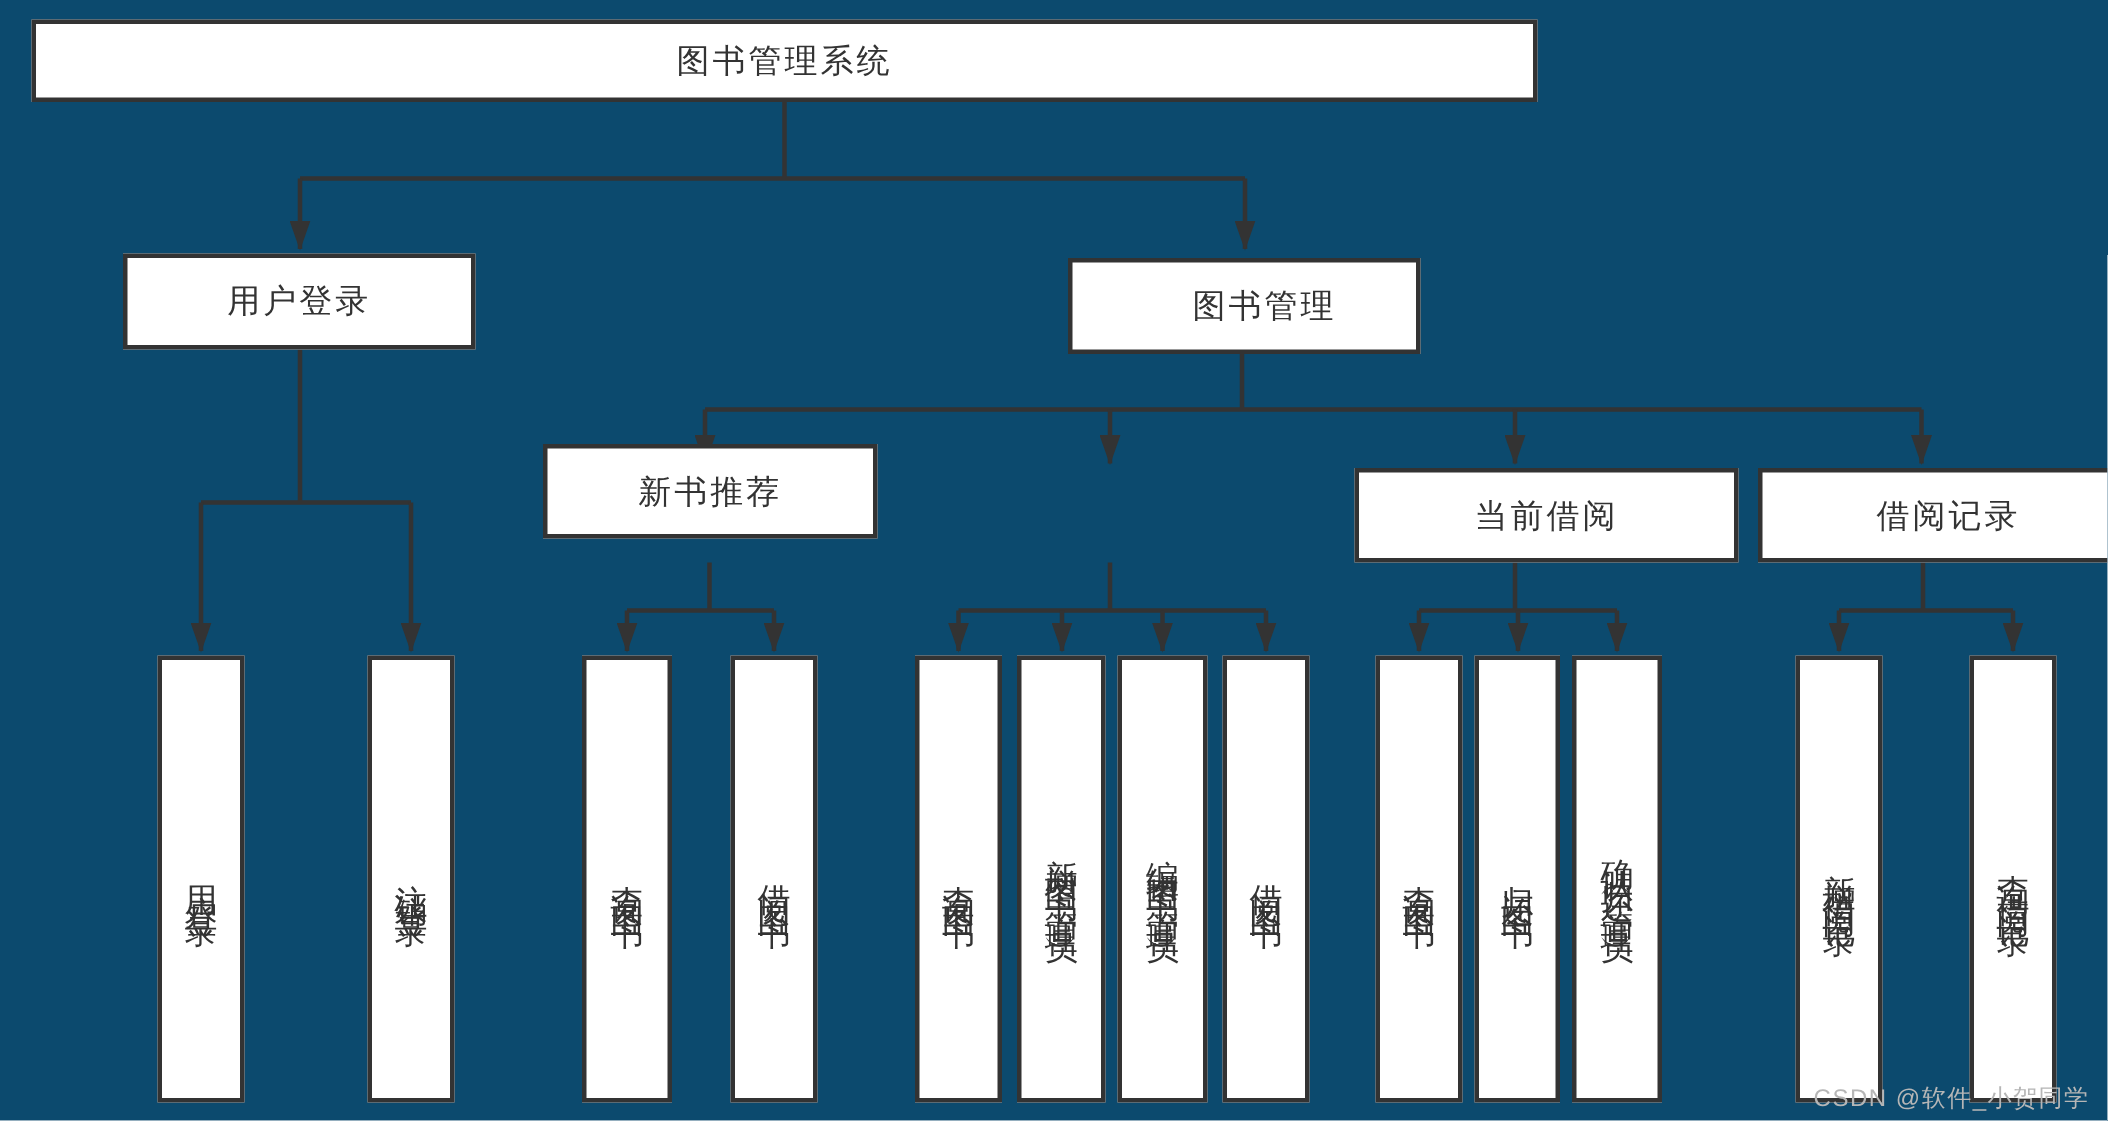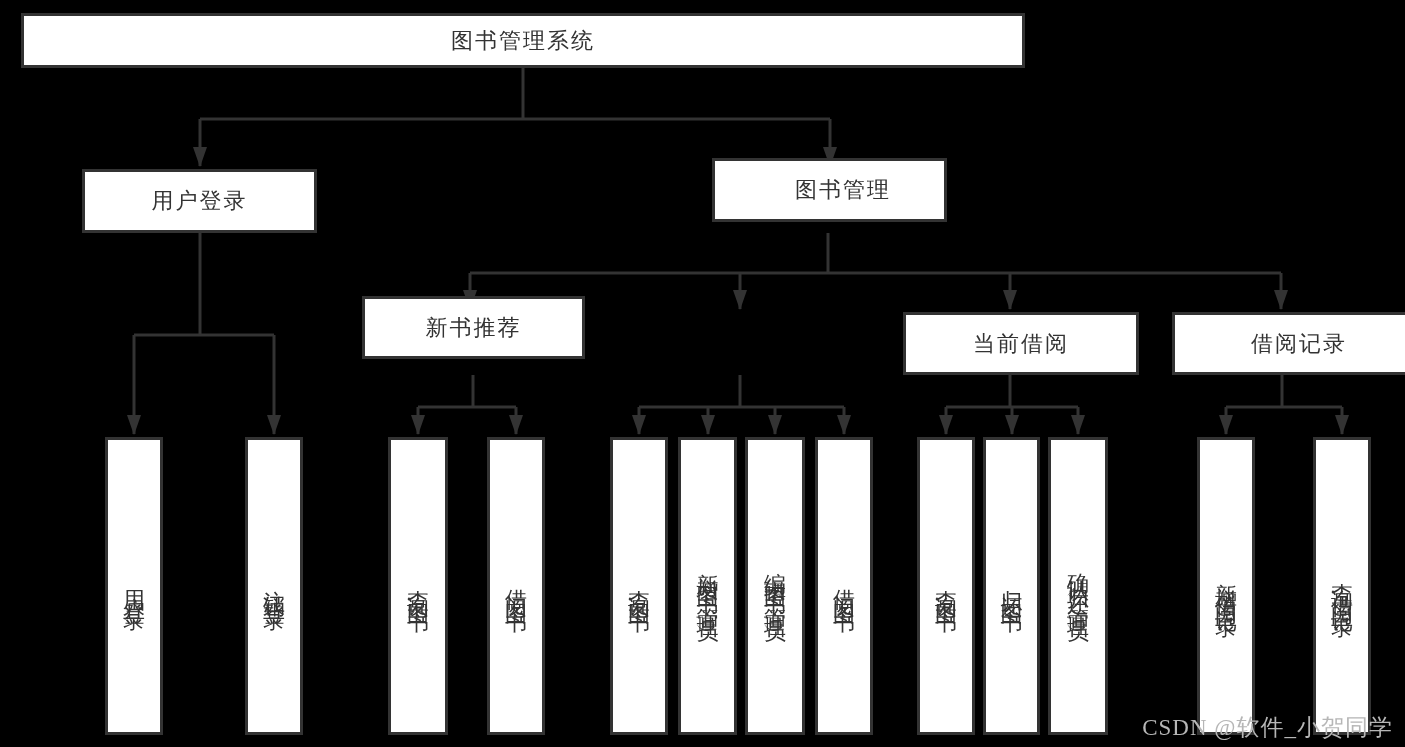--- a/index.html
+++ b/index.html
@@ -1,22 +1,22 @@
 <!DOCTYPE html>
 <html><head>
 <meta charset="utf-8">
 <style>
   html, body { margin: 0; padding: 0; background: #ffffff; }
   .canvas {
     position: relative;
     width: 1405px;
     height: 747px;
-    background: #000000;
+    background: #0c4a6e;
     overflow: hidden;
-    font-family: Liberation Serif, serif;
+    font-family: Liberation Sans, sans-serif;
   }
   .edges {
     position: absolute;
     left: 0; top: 0;
     width: 1405px; height: 747px;
     pointer-events: none;
   }
   .edges path {
     stroke: #333333;
     stroke-width: 3;
@@ -39,21 +39,21 @@
   .vnode {
     writing-mode: vertical-rl;
     letter-spacing: 7px;
     line-height: 1;
     white-space: normal;
   }
   .watermark {
     position: absolute;
     right: 12px;
     bottom: 4px;
-    font-size: 23px;
+    font-size: 16px;
     letter-spacing: 1px;
     color: #b6b6b6;
     z-index: 5;
     white-space: nowrap;
   }
 </style>
 </head>
 <body>
 
 <div class="canvas">
@@ -95,24 +95,24 @@
     <path marker-end="url(#arrow)" d="M1078,407 V434"></path>
 
     <path d="M1282,375 V407 M1226,407 H1342"></path>
     <path marker-end="url(#arrow)" d="M1226,407 V434"></path>
     <path marker-end="url(#arrow)" d="M1342,407 V434"></path>
   </svg>
 
   <div class="node" style="left:21px; top:13px; width:1004px; height:55px;">图书管理系统</div>
 
   <div class="node" style="left:82px; top:169px; width:235px; height:64px;">用户登录</div>
-  <div class="node" style="left:712px; top:158px; width:235px; height:64px;padding-left:27px;">图书管理</div>
+  <div class="node" style="left:712px; top:172px; width:235px; height:64px;padding-left:27px;">图书管理</div>
 
   <div class="node" style="left:362px; top:296px; width:223px; height:63px;">新书推荐</div>
-  <div class="node" style="left:903px; top:312px; width:236px; height:63px;">当前借阅</div>
+  <div class="node" style="left:903px; top:312px; width:256px; height:63px;">当前借阅</div>
   <div class="node" style="left:1172px; top:312px; width:254px; height:63px;">借阅记录</div>
 
   <div class="node vnode" style="left:105px; top:437px; width:58px; height:298px;">用户登录</div>
   <div class="node vnode" style="left:245px; top:437px; width:58px; height:298px;">注销登录</div>
 
   <div class="node vnode" style="left:388px; top:437px; width:60px; height:298px;">查询图书</div>
   <div class="node vnode" style="left:487px; top:437px; width:58px; height:298px;">借阅图书</div>
 
   <div class="node vnode" style="left:610px; top:437px; width:58px; height:298px;">查询图书</div>
   <div class="node vnode" style="left:678px; top:437px; width:59px; height:298px;">新增图书（管理员）</div>

